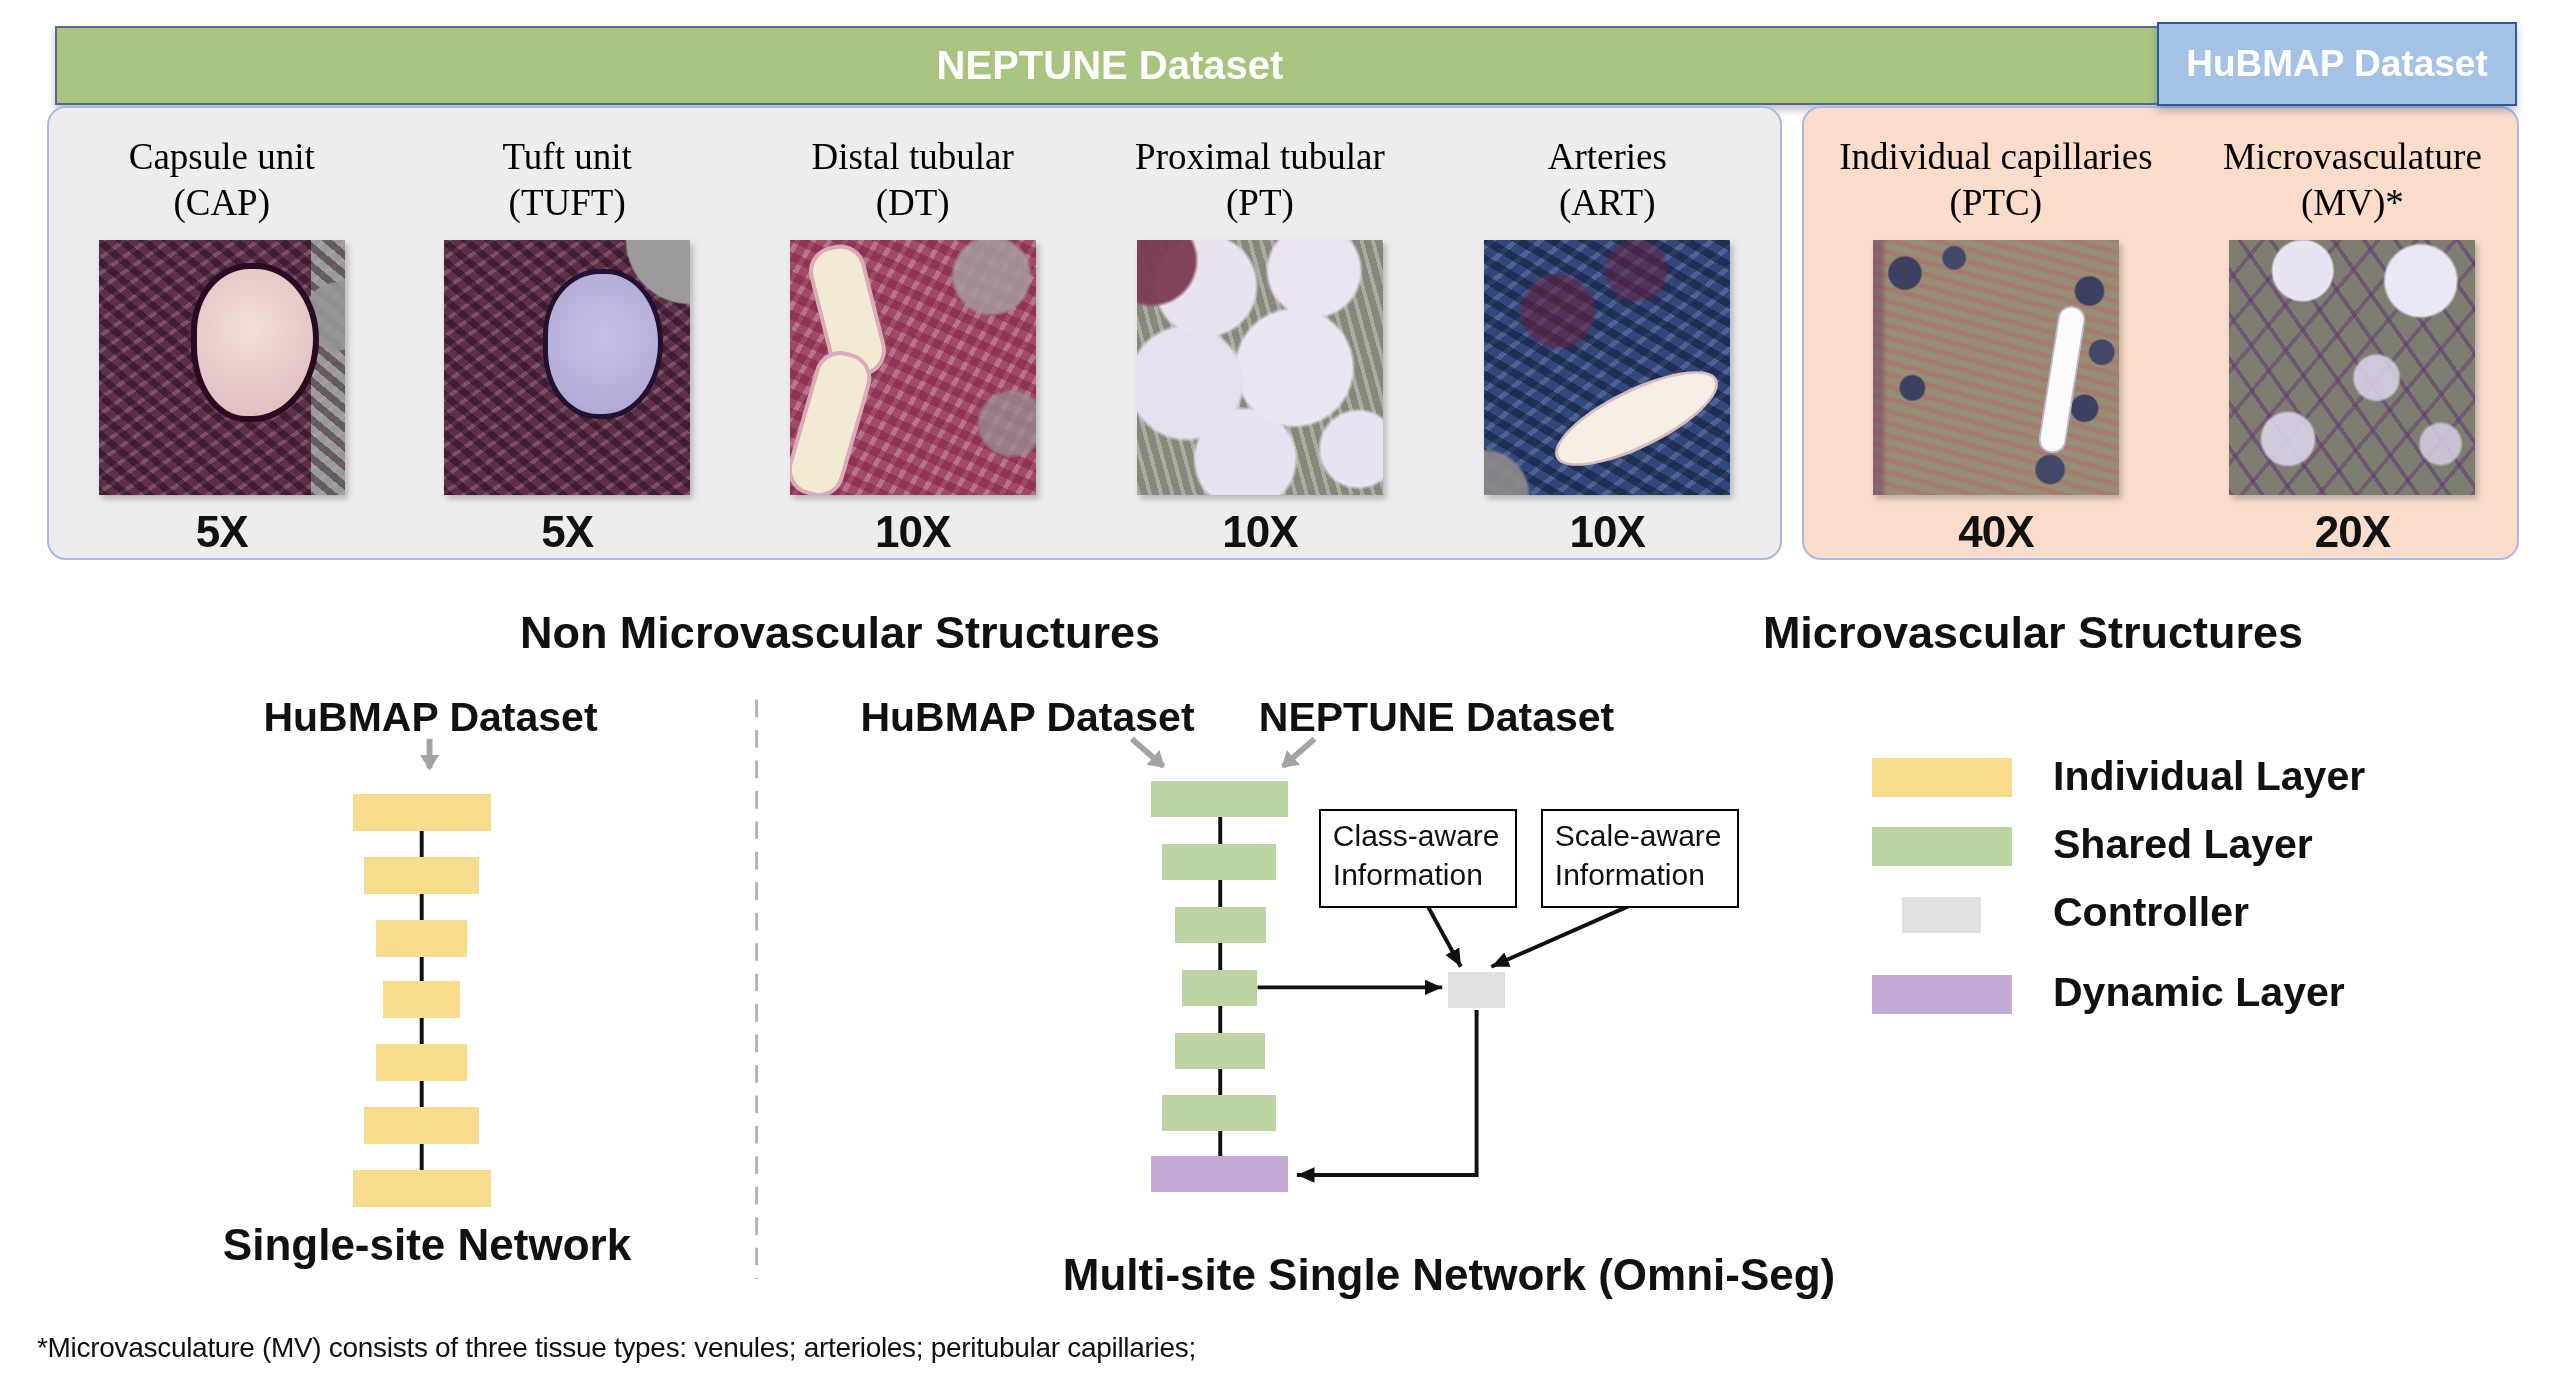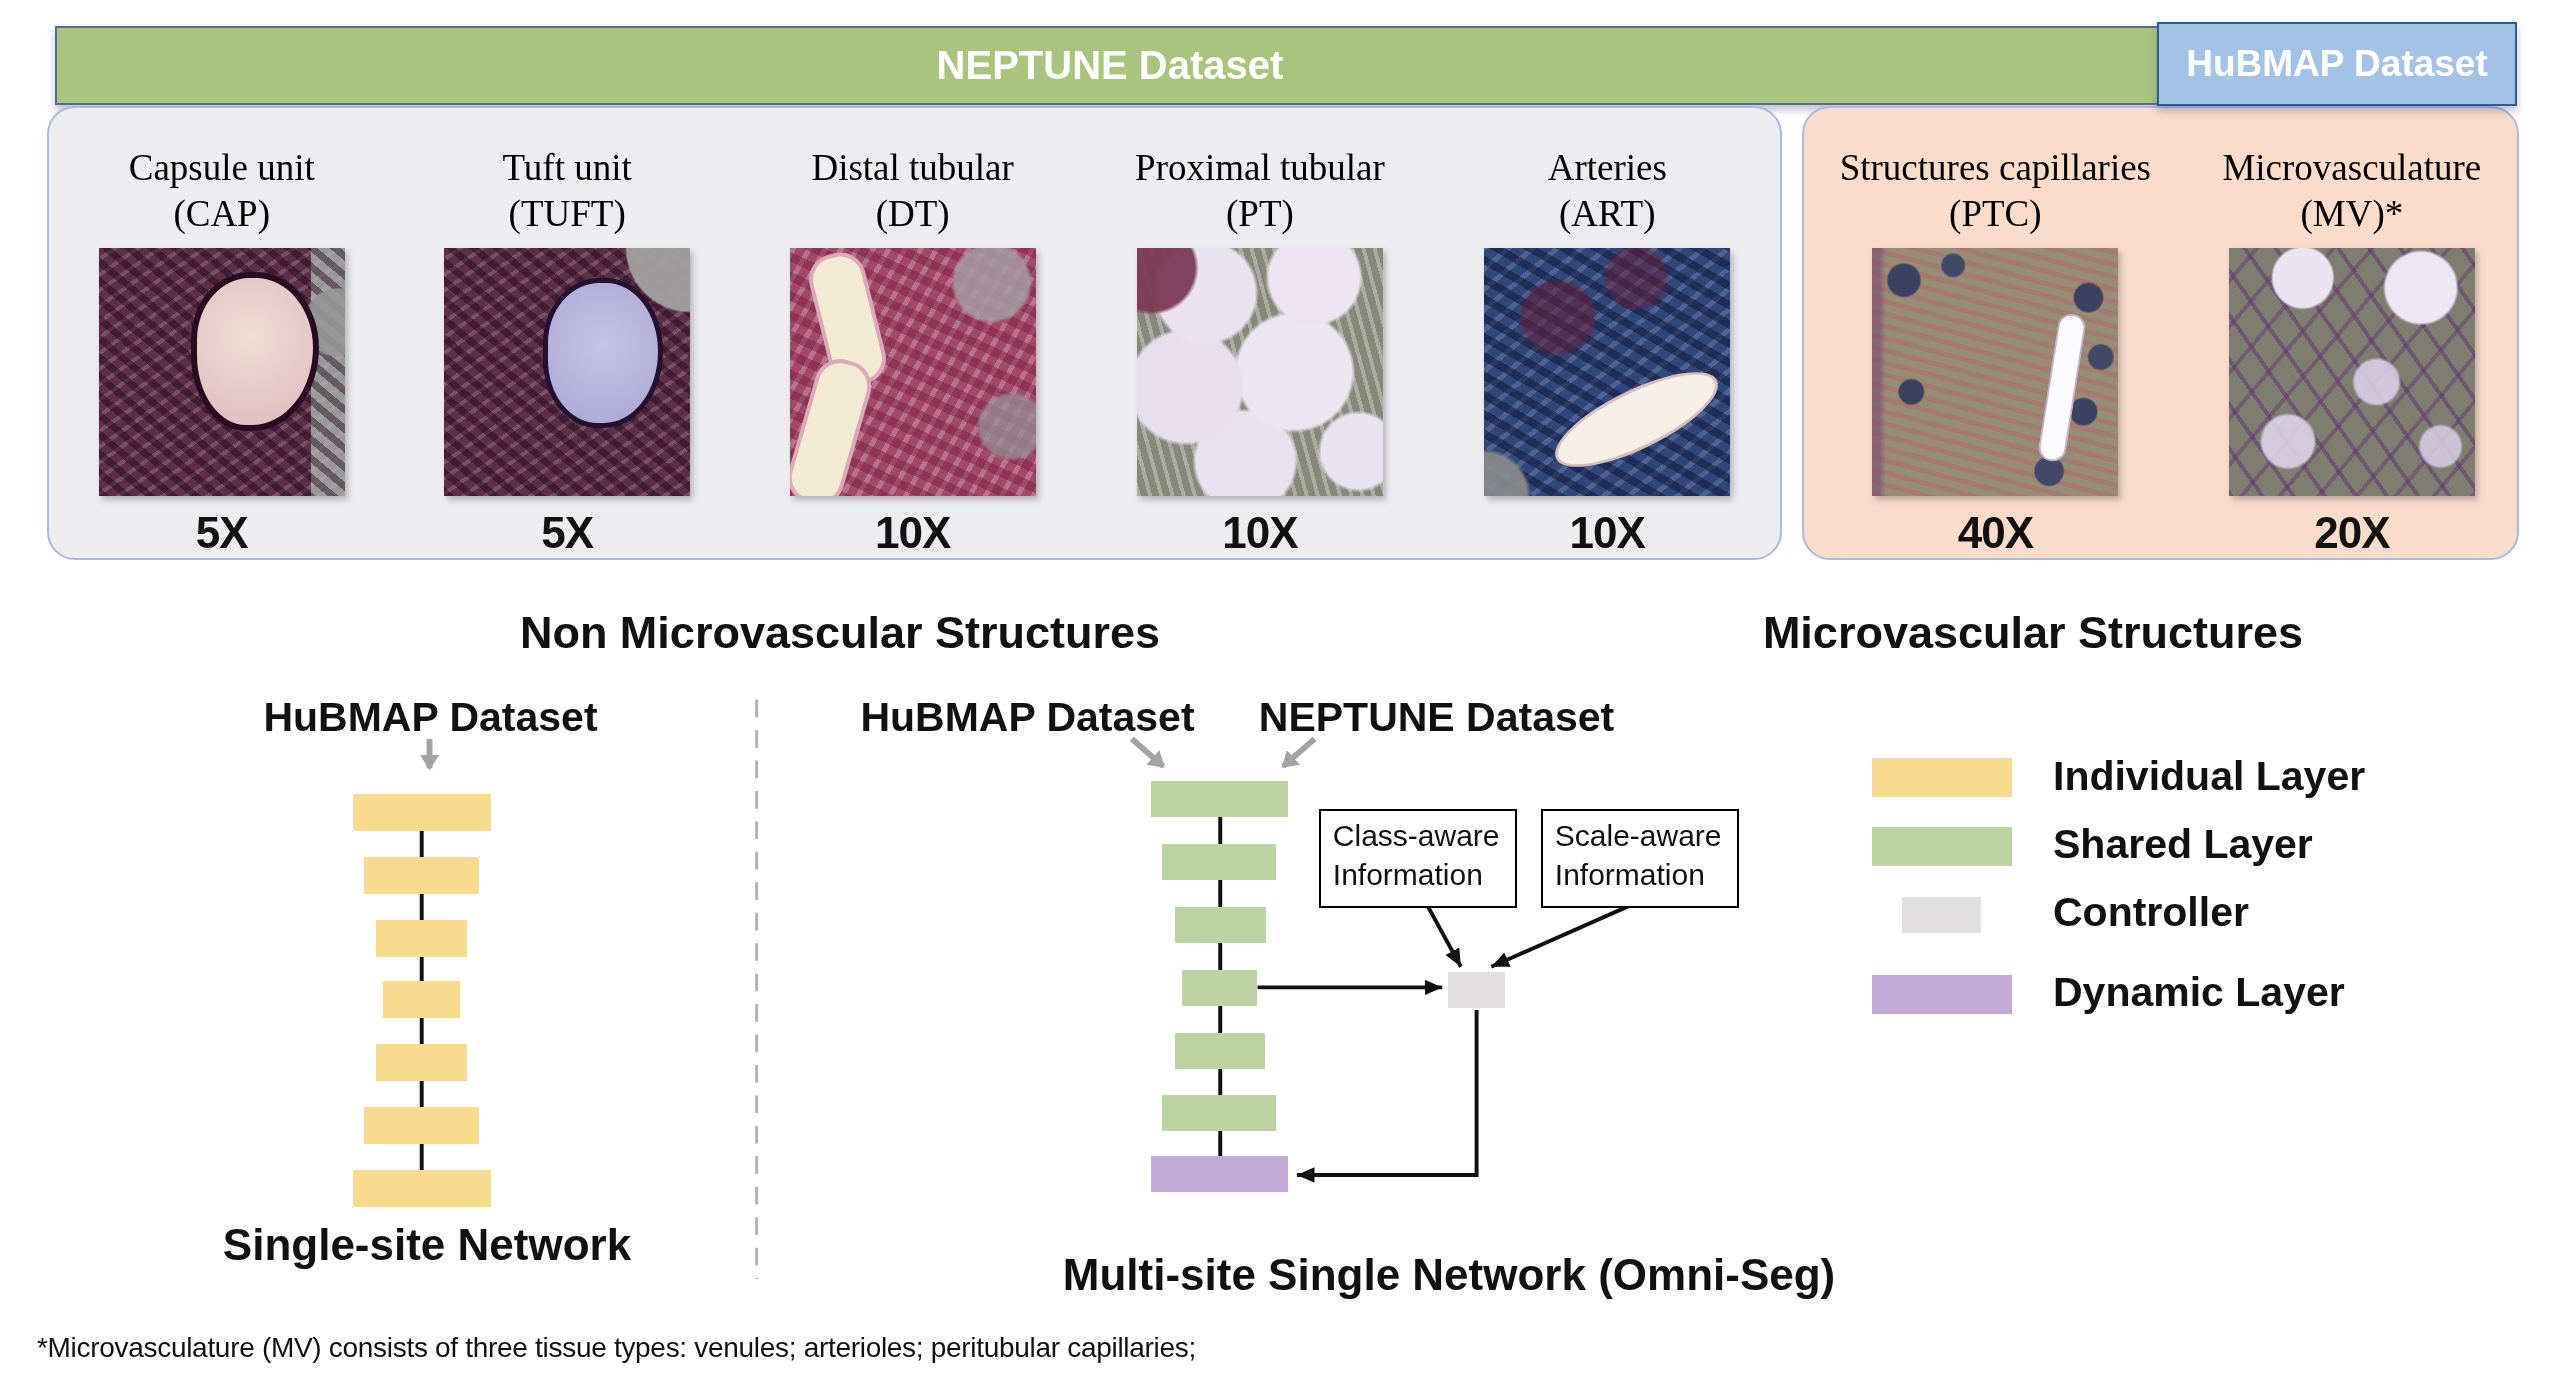--- a/index.html
+++ b/index.html
@@ -8,22 +8,22 @@
 
   
   .banner{position:absolute;display:flex;align-items:center;justify-content:center;
     color:#fff;font-weight:700;box-sizing:border-box}
   .banner-green{left:55px;top:25.5px;width:2110px;height:79px;background:#a9c47f;
     border:2px solid #5a6a8e;box-shadow:0 4.9px 7.9px rgba(90,100,130,.4);font-size:40px}
   .banner-blue{left:2157px;top:21.6px;width:360px;height:84px;background:#a4c2e5;
     border:2.9px solid #2e5b97;box-shadow:0 4.9px 7.9px rgba(90,100,130,.4);font-size:37px;z-index:3}
 
   
-  .panel{position:absolute;top:106px;height:454px;border-radius:28px;border:2.9px solid #a9bade;
-    display:flex;justify-content:space-around;padding-top:37px;box-sizing:border-box;z-index:0}
+  .panel{position:absolute;top:106px;height:454px;border-radius:19px;border:2.9px solid #a9bade;
+    display:flex;justify-content:space-around;padding-top:26px;box-sizing:border-box;z-index:0}
   .panel-gray{left:47px;width:1735px;background:#ededef}
   .panel-peach{left:1802px;width:717px;background:#fadccb}
   .col{display:flex;flex-direction:column;align-items:center}
   .tname{font-family:"Liberation Serif",serif;font-size:37px;line-height:46px;
     text-align:center;color:#000;height:98px;white-space:nowrap}
   .himg{width:246px;height:255px;margin-top:7.9px;position:relative;overflow:hidden;
     box-shadow:2.9px 3.9px 5.9px rgba(80,80,80,.35)}
   .himg::before,.himg::after{content:"";position:absolute}
   .mag{font-size:44px;font-weight:700;margin-top:11.8px;letter-spacing:-1px}
   .section-label{position:absolute;font-size:45px;font-weight:700;text-align:center;width:982px}
@@ -178,21 +178,21 @@
         <div>(ART)</div>
       </div>
       <div class="himg img-art"></div>
       <div class="mag">10X</div>
     </div>
   </div>
 
   <div class="panel panel-peach">
     <div class="col">
       <div class="tname">
-        <div>Structures capillaries</div>
+        <div>Individual capillaries</div>
         <div>(PTC)</div>
       </div>
       <div class="himg img-ptc"></div>
       <div class="mag">40X</div>
     </div>
     <div class="col">
       <div class="tname">
         <div>Microvasculature</div>
         <div>(MV)*</div>
       </div>

